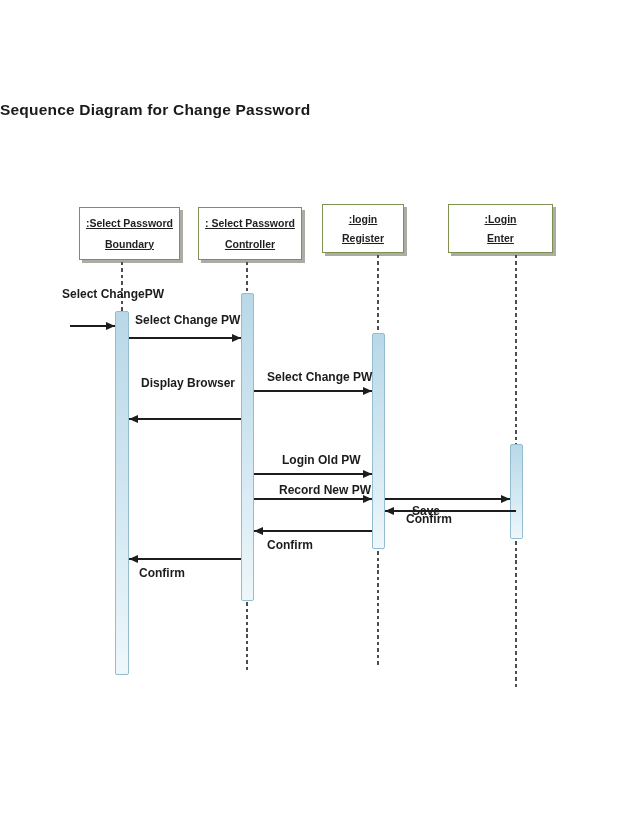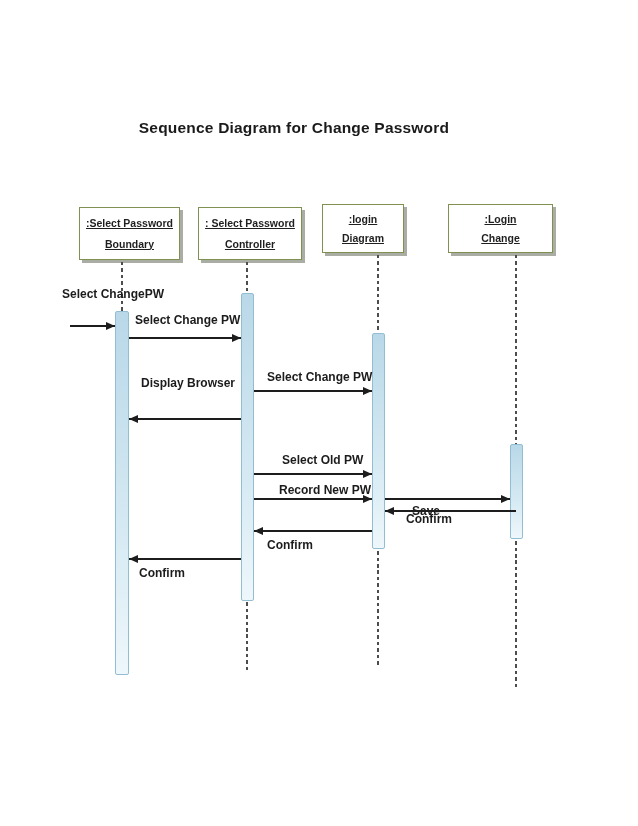--- a/index.html
+++ b/index.html
@@ -11,23 +11,23 @@
   .page {
     position: relative;
     width: 638px;
     height: 826px;
     background: #ffffff;
     overflow: hidden;
   }
   .title {
     position: absolute;
     left: 0;
-    top: 119px;
+    top: 101px;
     width: 588px;
-    text-align: center;
+    text-align: left;
     font-size: 15.5px;
     font-weight: bold;
     color: #1a1a1a;
     letter-spacing: 0.2px;
   }
   .actor {
     position: absolute;
     background: #ffffff;
     border: 1.5px solid #7e9150;
     box-shadow: 3px 3px 0 #a9ada3;
@@ -97,25 +97,25 @@
   <div class="actor" style="left:198px; top:207px; width:104px; height:53px;">
     <span>: Select Password</span>
     <span>Controller</span>
   </div>
   <div class="actor" style="left:79px; top:207px; width:101px; height:53px;">
     <span>:Select Password</span>
     <span>Boundary</span>
   </div>
   <div class="actor" style="left:322px; top:204px; width:82px; height:49px;">
     <span>:login</span>
-    <span>Diagram</span>
+    <span>Register</span>
   </div>
   <div class="actor" style="left:448px; top:204px; width:105px; height:49px;">
     <span>:Login</span>
-    <span>Change</span>
+    <span>Enter</span>
   </div>
 
   <div class="lifeline" style="left:121px; top:262px; height:49px;"></div>
   <div class="lifeline" style="left:246px; top:262px; height:31px;"></div>
   <div class="lifeline" style="left:246px; top:602px; height:68px;"></div>
   <div class="lifeline" style="left:377px; top:255px; height:78px;"></div>
   <div class="lifeline" style="left:377px; top:551px; height:116px;"></div>
   <div class="lifeline" style="left:515px; top:255px; height:189px;"></div>
   <div class="lifeline" style="left:515px; top:541px; height:148px;"></div>
 
@@ -133,21 +133,21 @@
   <div class="head-r" style="left:232px; top:334px;"></div>
 
   <div class="mlabel" style="left:267px; top:370px;">Select Change PW</div>
   <div class="mline" style="left:254px; top:390px; width:118px;"></div>
   <div class="head-r" style="left:363px; top:387px;"></div>
 
   <div class="mlabel" style="left:141px; top:376px;">Display Browser</div>
   <div class="mline" style="left:129px; top:418px; width:112px;"></div>
   <div class="head-l" style="left:129px; top:415px;"></div>
 
-  <div class="mlabel" style="left:282px; top:453px;">Select Old PW</div>
+  <div class="mlabel" style="left:282px; top:453px;">Login Old PW</div>
   <div class="mline" style="left:254px; top:473px; width:118px;"></div>
   <div class="head-r" style="left:363px; top:470px;"></div>
 
   <div class="mlabel" style="left:279px; top:483px;">Record New PW</div>
   <div class="mline" style="left:254px; top:498px; width:118px;"></div>
   <div class="head-r" style="left:363px; top:495px;"></div>
 
   <div class="mlabel" style="left:412px; top:504px;">Save</div>
   <div class="mline" style="left:385px; top:498px; width:125px;"></div>
   <div class="head-r" style="left:501px; top:495px;"></div>

